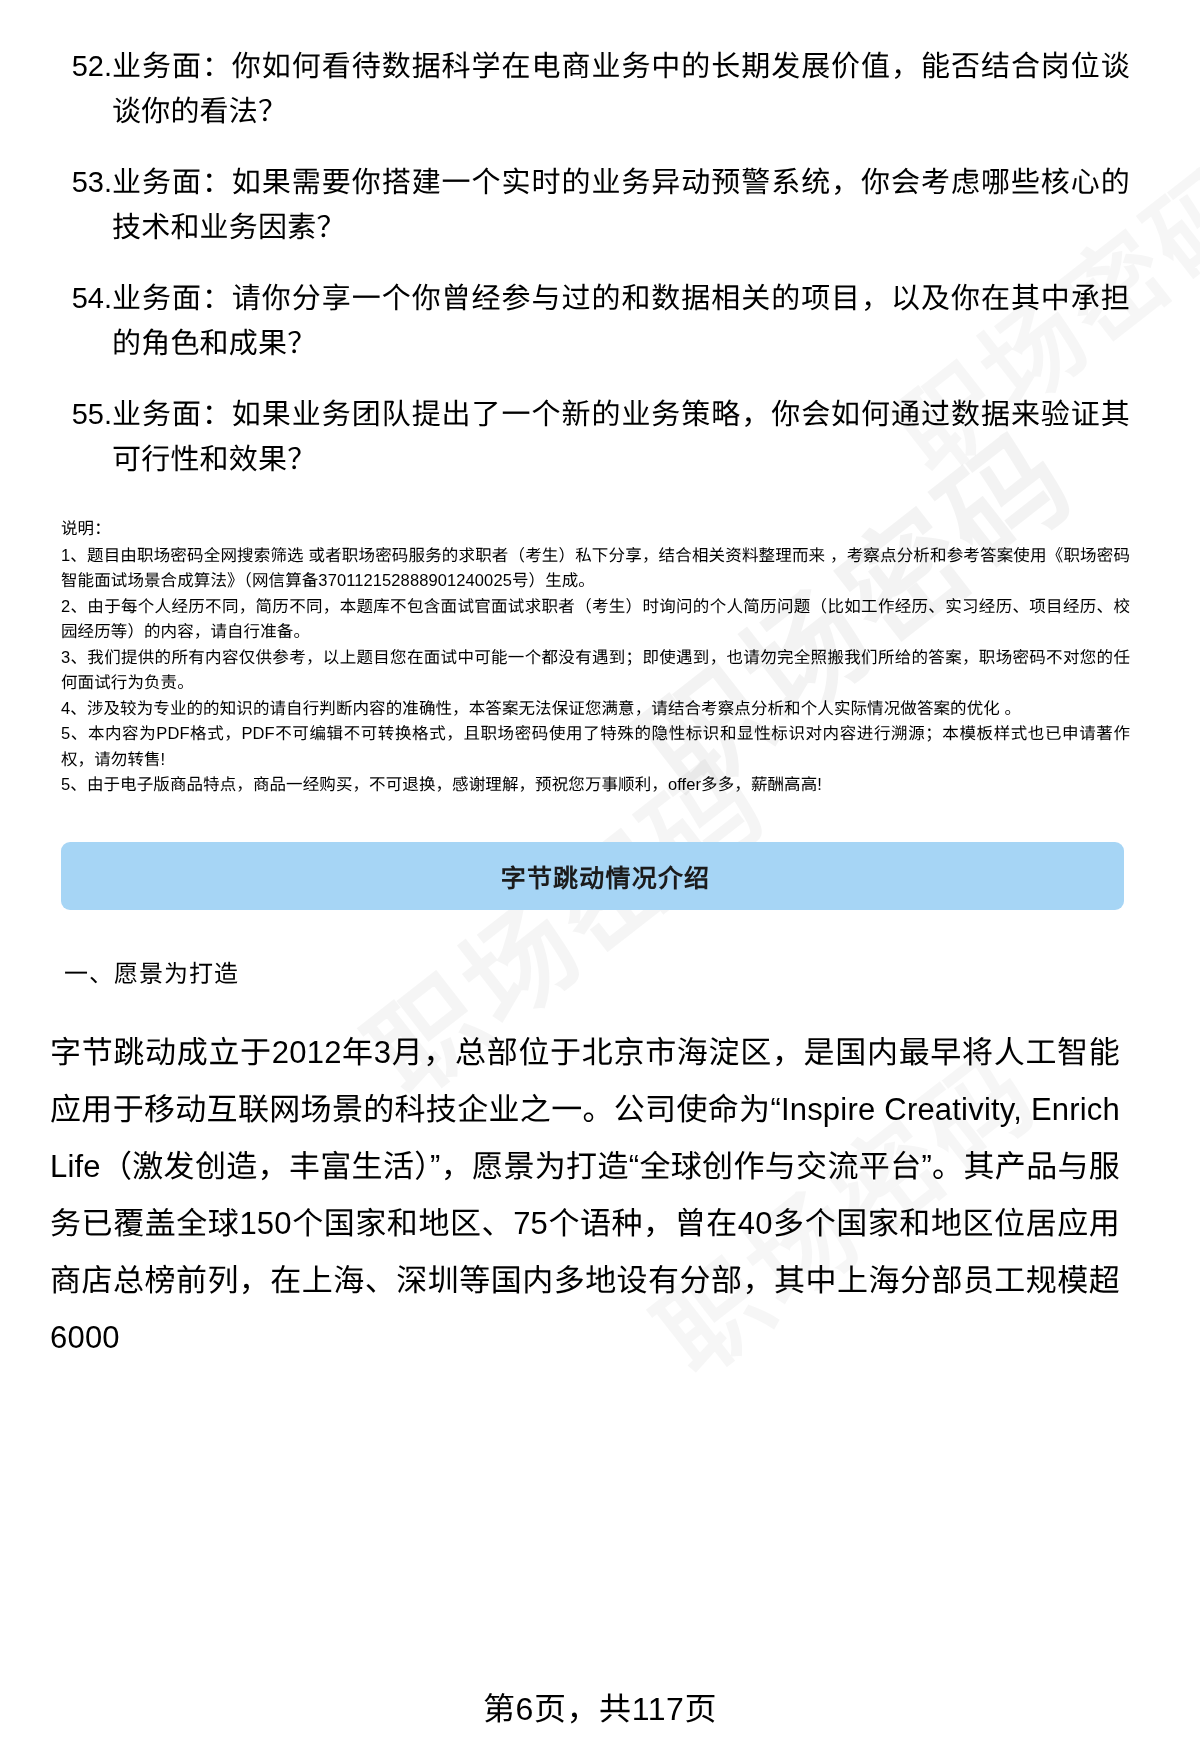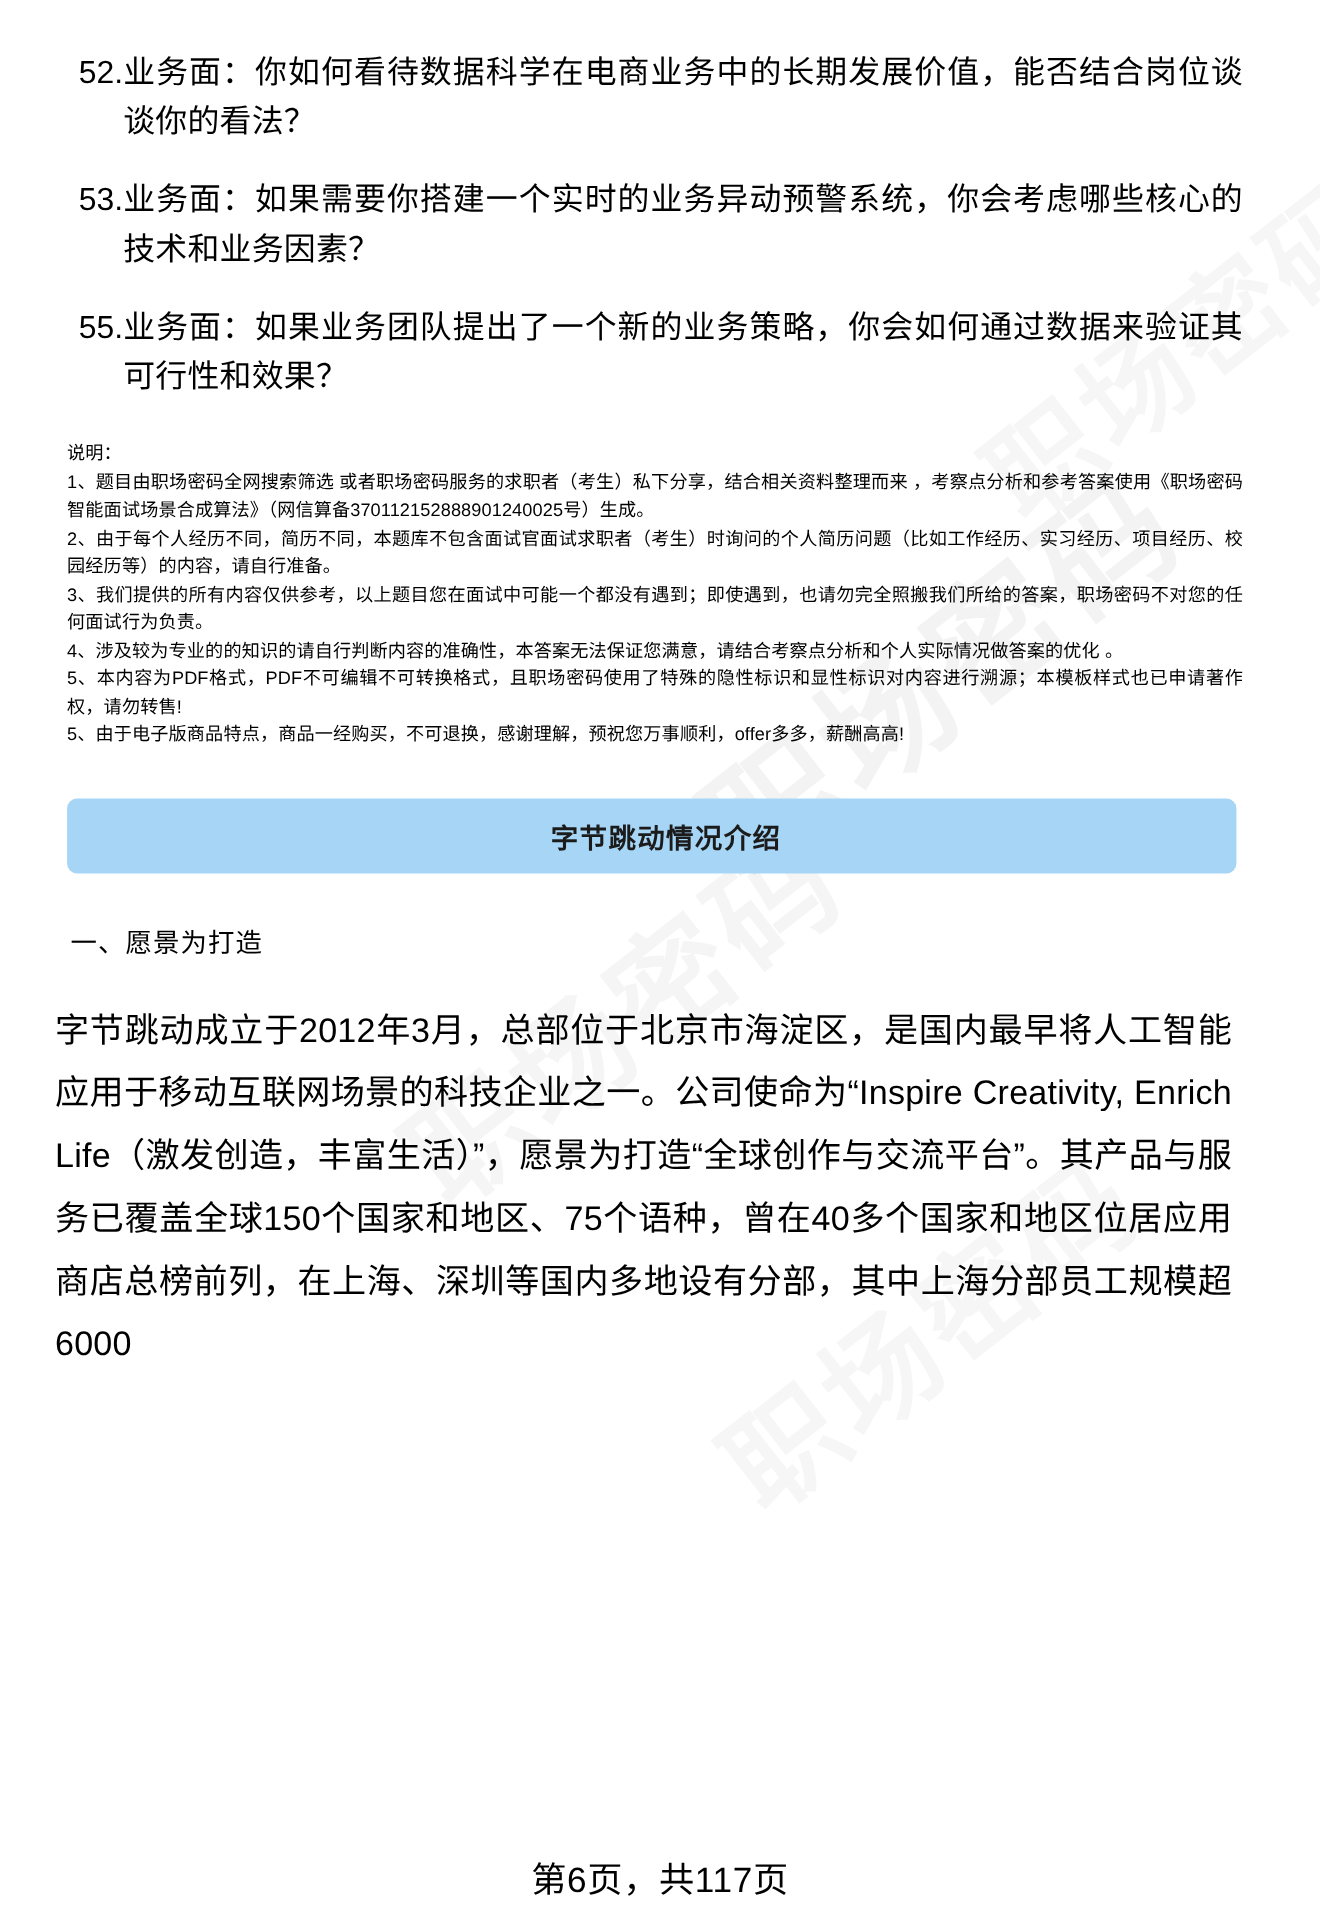--- a/index.html
+++ b/index.html
@@ -161,20 +161,24 @@
   <ol class="qlist">
     <li class="qitem">
       <span class="qnum">52.</span>
       <span class="qtext">业务面：你如何看待数据科学在电商业务中的长期发展价值，能否结合岗位谈谈你的看法？</span>
     </li>
     <li class="qitem">
       <span class="qnum">53.</span>
       <span class="qtext">业务面：如果需要你搭建一个实时的业务异动预警系统，你会考虑哪些核心的技术和业务因素？</span>
     </li>
     <li class="qitem">
+      <span class="qnum">54.</span>
+      <span class="qtext">业务面：请你分享一个你曾经参与过的和数据相关的项目，以及你在其中承担的角色和成果？</span>
+    </li>
+    <li class="qitem">
       <span class="qnum">55.</span>
       <span class="qtext">业务面：如果业务团队提出了一个新的业务策略，你会如何通过数据来验证其可行性和效果？</span>
     </li>
   </ol>
 
   <div class="notes">
     <p class="note-label">说明：</p>
     <p>1、题目由职场密码全网搜索筛选 或者职场密码服务的求职者（考生）私下分享，结合相关资料整理而来 ，考察点分析和参考答案使用《职场密码智能面试场景合成算法》（网信算备370112152888901240025号）生成。</p>
     <p>2、由于每个人经历不同，简历不同，本题库不包含面试官面试求职者（考生）时询问的个人简历问题（比如工作经历、实习经历、项目经历、校园经历等）的内容，请自行准备。</p>
     <p>3、我们提供的所有内容仅供参考，以上题目您在面试中可能一个都没有遇到；即使遇到，也请勿完全照搬我们所给的答案，职场密码不对您的任何面试行为负责。</p>

